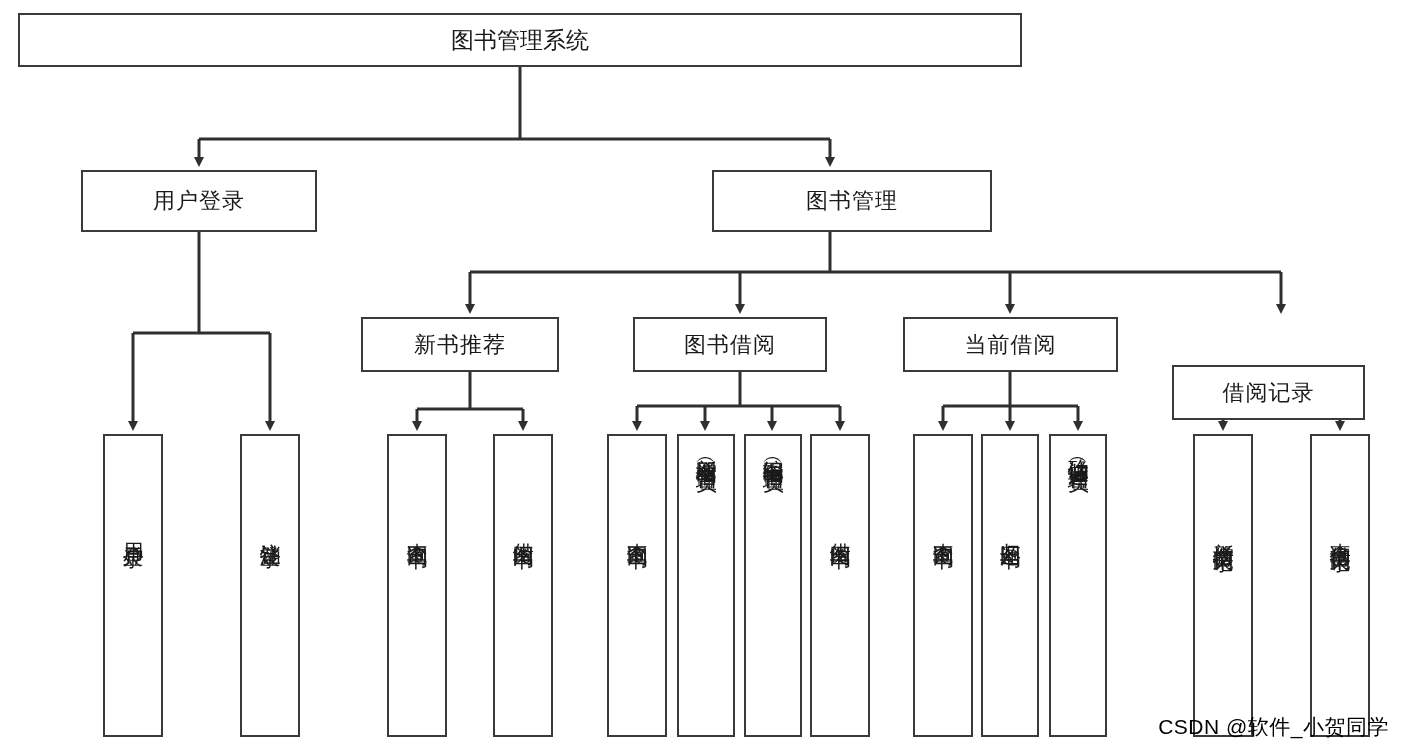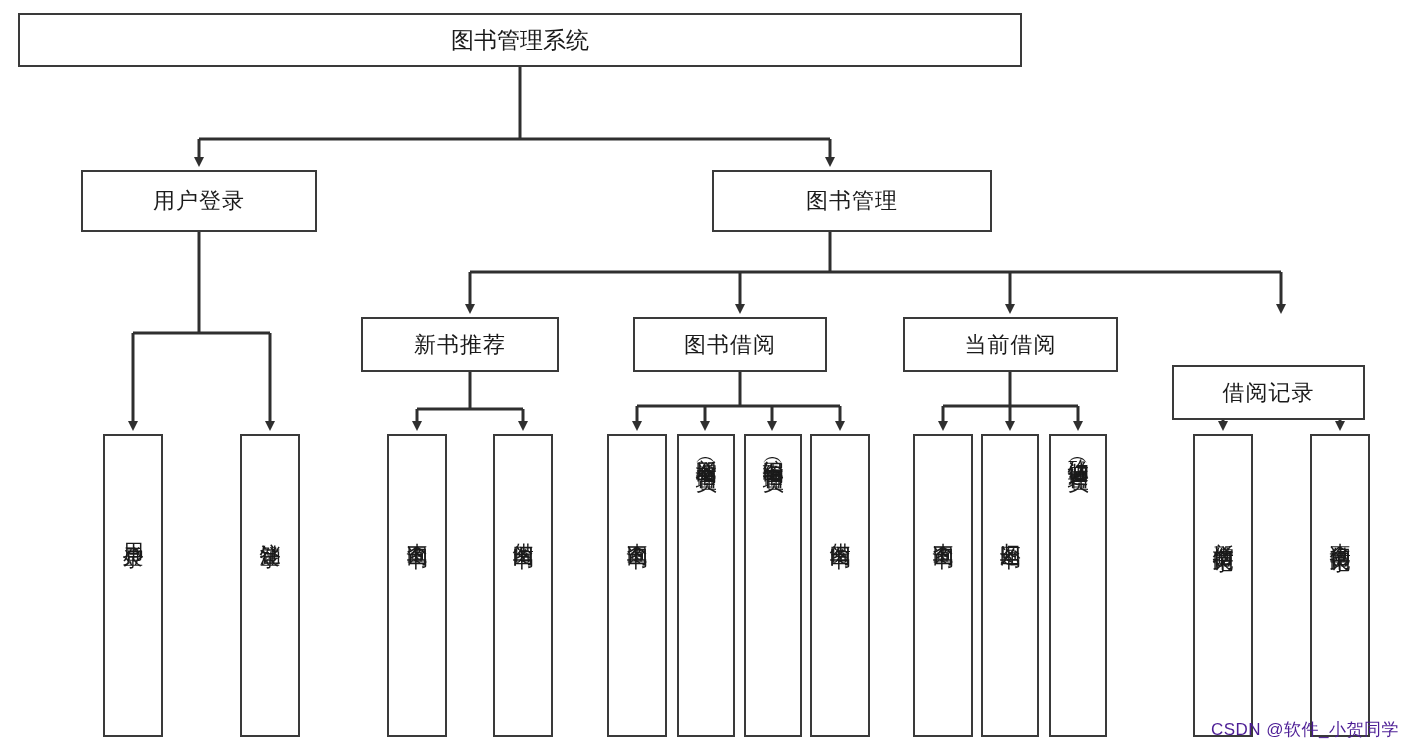--- a/index.html
+++ b/index.html
@@ -57,24 +57,24 @@
     color: #1a1a1a;
   }
   .leaf-mid .vlabel {
     margin-top: 84px;
   }
   .leaf-tall .vlabel {
     margin-top: 0px;
   }
   .watermark {
     position: absolute;
-    right: 6px;
+    right: 16px;
     bottom: 6px;
-    font-size: 17px;
-    color: #4c1d95;
+    font-size: 21px;
+    color: #000000;
     letter-spacing: 0.5px;
     white-space: nowrap;
   }
 </style>
 </head>
 <body>
 
 <div id="canvas">
 
   <svg class="wires" viewBox="0 0 1405 747">

